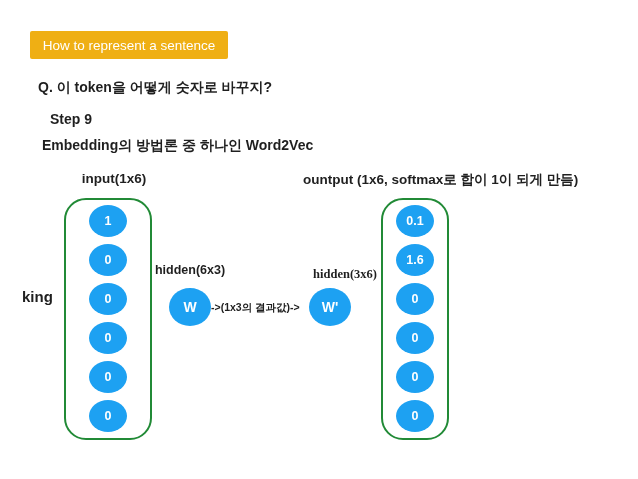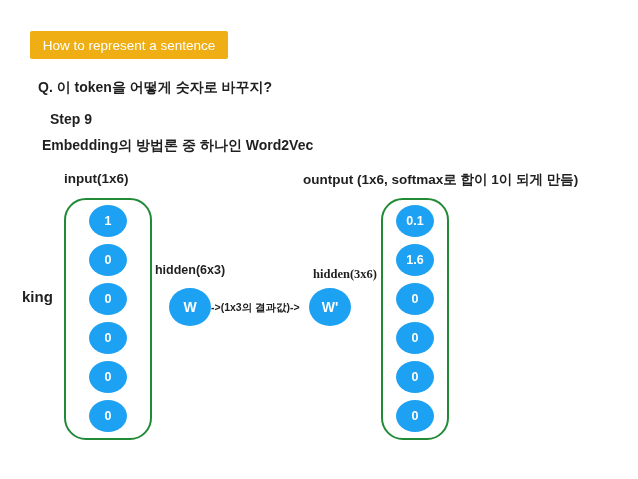--- a/index.html
+++ b/index.html
@@ -45,21 +45,21 @@
     font-weight: 600;
   }
   .col-label {
     position: absolute;
     font-size: 13.5px;
     font-weight: 600;
   }
   .input-label {
     left: 64px; top: 171px;
     width: 100px;
-    text-align: left;
+    text-align: center;
   }
   .output-label {
     left: 303px; top: 171px;
     white-space: nowrap;
   }
   .vector-box {
     position: absolute;
     top: 198px;
     height: 242px;
     border: 2.5px solid #218A36;

